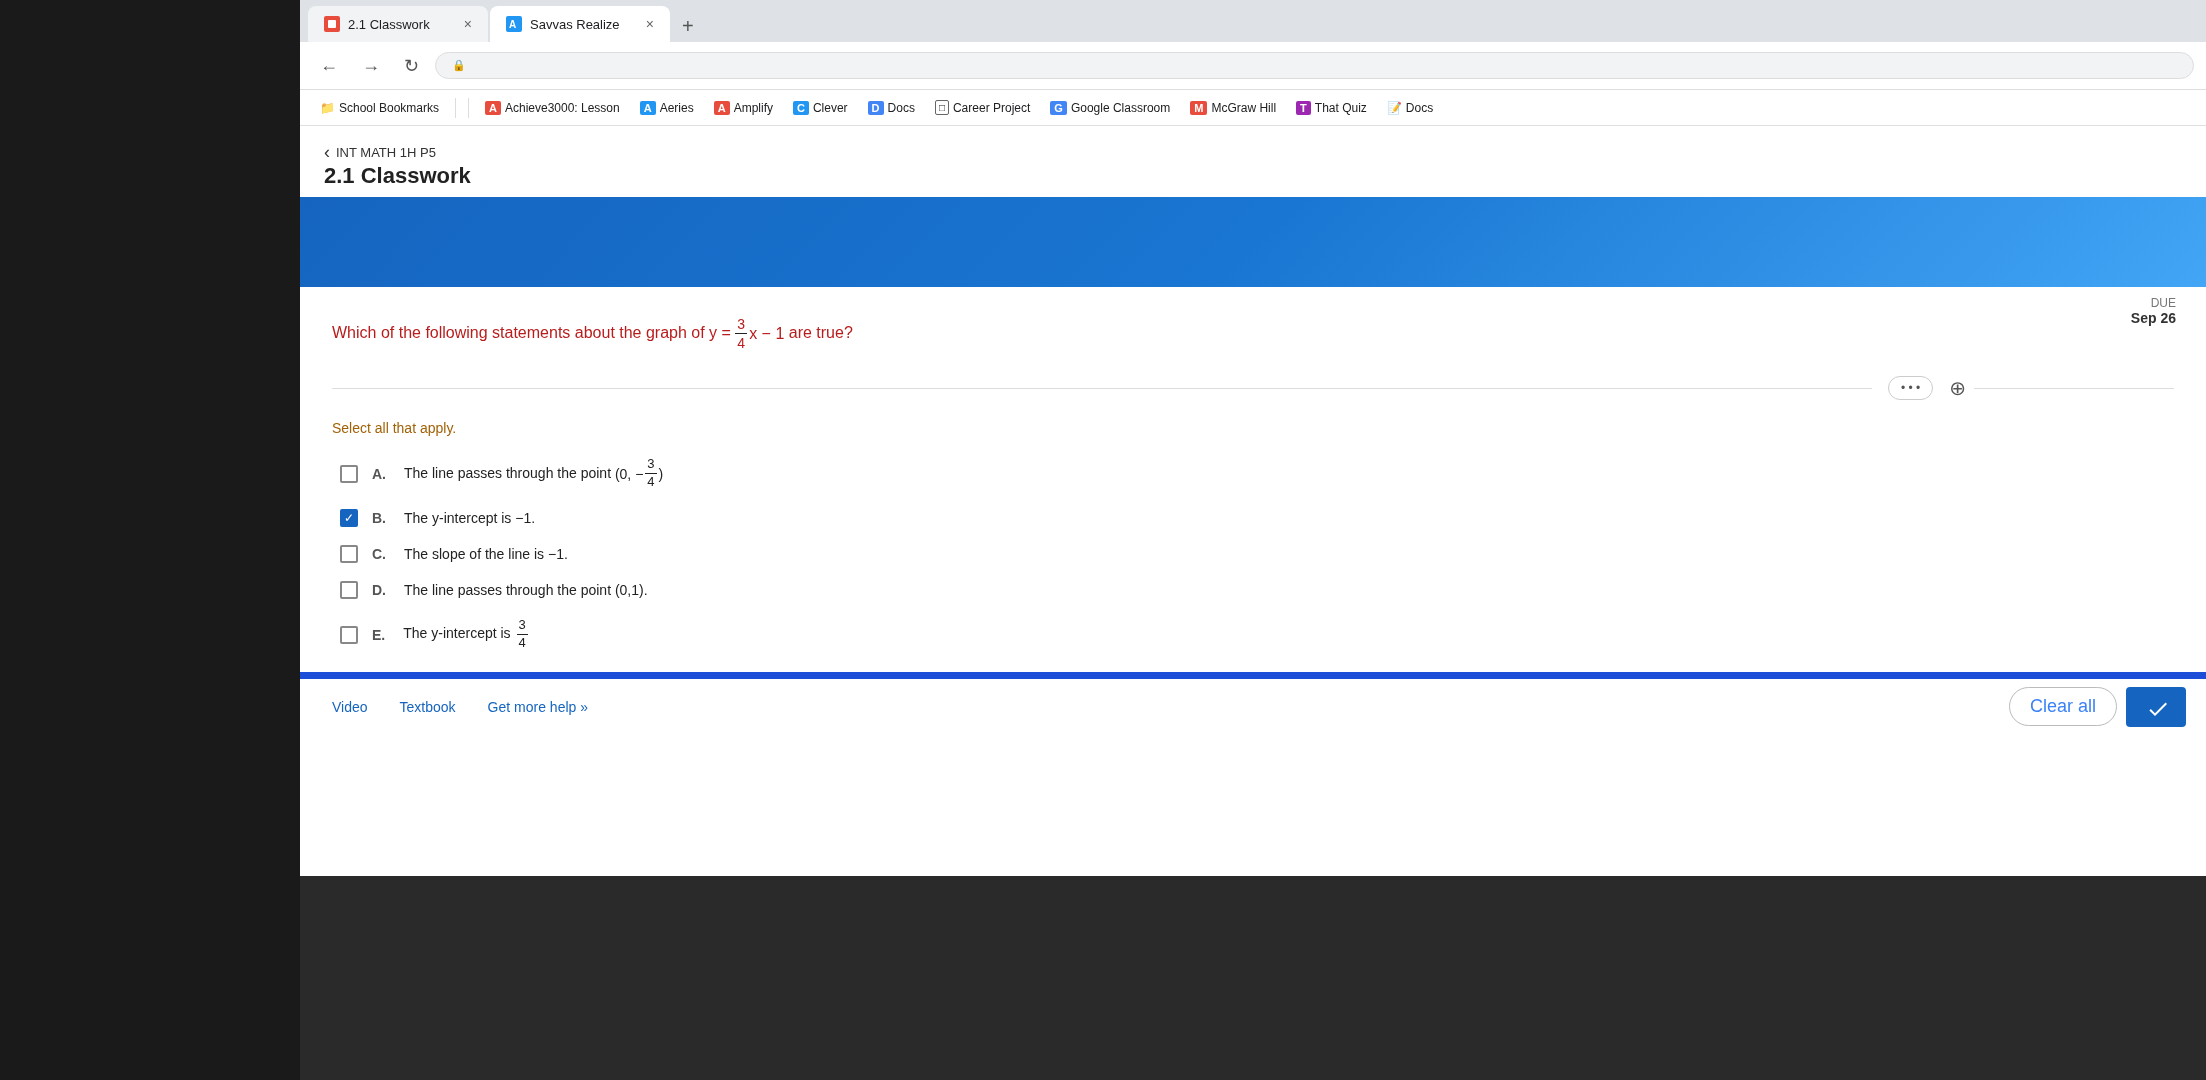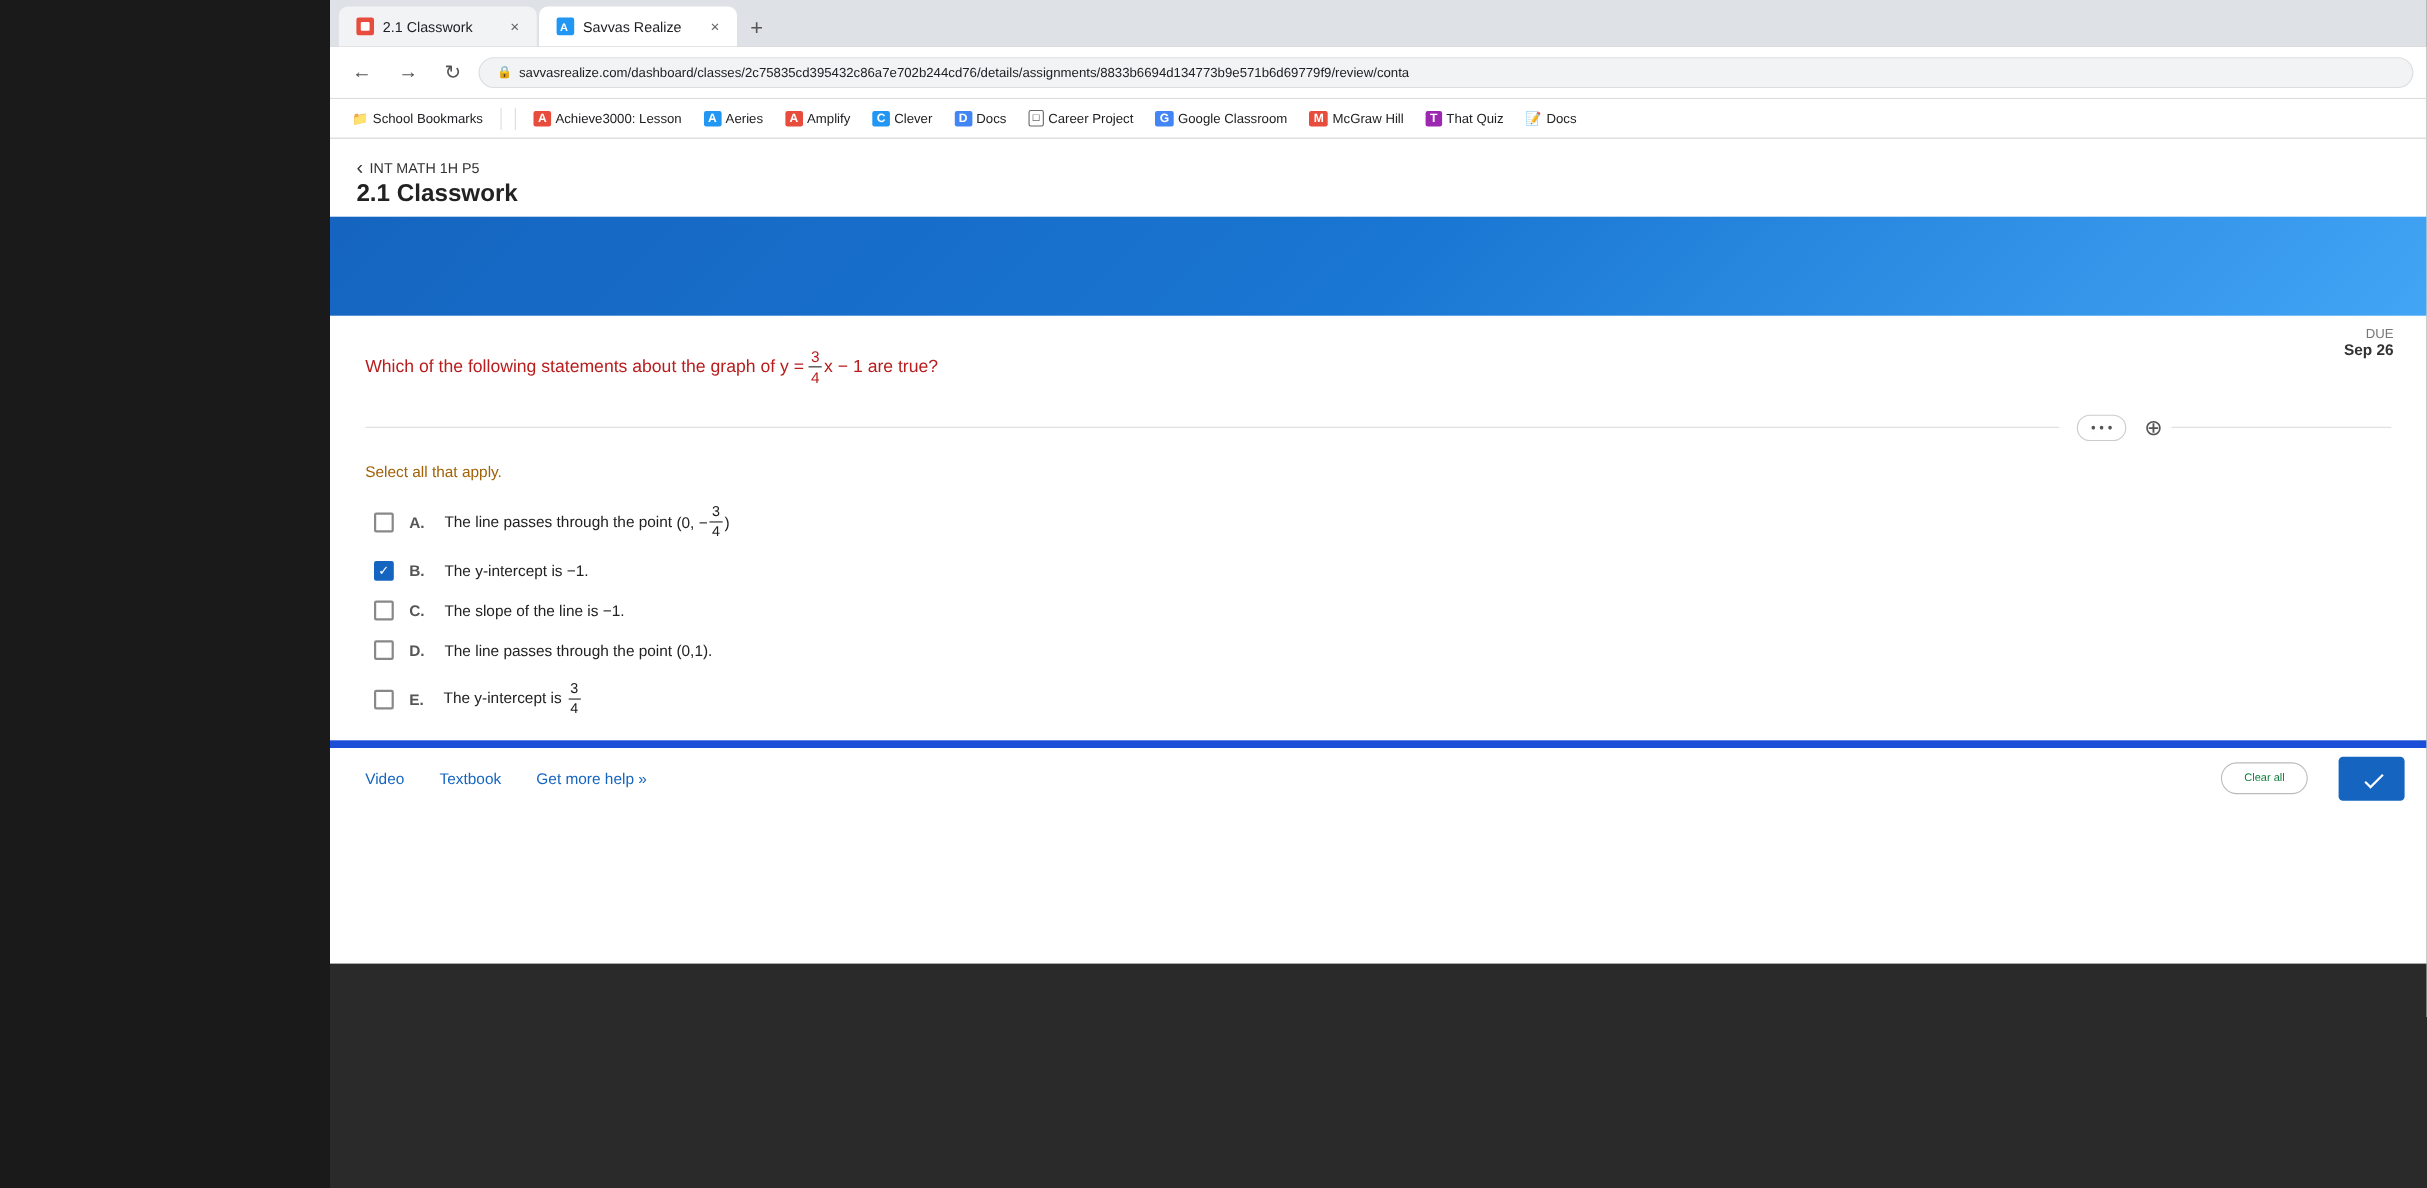--- a/index.html
+++ b/index.html
@@ -44,21 +44,21 @@
     .answer-options { display: flex; flex-direction: column; gap: 18px; padding-left: 8px; }
     .answer-option { display: flex; align-items: center; gap: 14px; font-size: 14px; color: #222; }
     .checkbox { width: 18px; height: 18px; border: 2px solid #888; border-radius: 2px; display: flex; align-items: center; justify-content: center; cursor: pointer; background: #fff; flex-shrink: 0; }
     .checkbox.checked { background: #1565c0; border-color: #1565c0; }
     .checkbox.checked::after { content: '✓'; color: white; font-size: 12px; }
     .option-label { font-weight: bold; margin-right: 4px; color: #555; }
     .option-text { color: #222; }
 
     .footer-bar { padding: 20px 32px; display: flex; align-items: center; gap: 32px; border-top: 7px solid #1d4ed8; position: relative; }
     .footer-link { font-size: 14px; color: #1565c0; cursor: pointer; text-decoration: none; }
-    .clear-btn { position: absolute; right: 108px; background: white; border: 1px solid #bbb; border-radius: 20px; padding: 8px 20px; font-size: 10px; color: #15803d; cursor: pointer; border-radius: 20px; }
+    .clear-btn { position: absolute; right: 89px; background: white; border: 1px solid #bbb; border-radius: 20px; padding: 8px 20px; font-size: 18px; color: #3b82f6; cursor: pointer; border-radius: 20px; }
     .submit-btn { position: absolute; right: 20px; background: #1565c0; border: none; border-radius: 4px; padding: 10px 20px; font-size: 14px; color: white; cursor: pointer; width: 60px; height: 40px; }
 
     
     .left-dark { position: fixed; left: 0; top: 0; width: 300px; height: 1080px; background: #1a1a1a; z-index: 0; }
   </style>
 </head>
 <body>
 
 <div class="left-dark"></div>
 
@@ -87,21 +87,20 @@
     </div>
     <button class="tab-new">+</button>
   </div>
 
   <div class="nav-bar">
     <button class="nav-btn">←</button>
     <button class="nav-btn">→</button>
     <button class="nav-btn">↻</button>
     <div class="url-bar">
       <span class="url-icon">🔒</span>
-      <span class="url-text">savvasrealize.com/dashboard/classes/2c75835cd395432c86a7e702b244cd76/details/assignments/8833b6694d134773b9e571b6d69779f9/review/conta</span>
     </div>
   </div>
 
   <div class="bookmarks-bar">
     <div class="bookmark-item">
       <span>📁</span>
       <span>School Bookmarks</span>
     </div>
     <div class="bm-sep"></div>
     <div class="bm-sep"></div>

